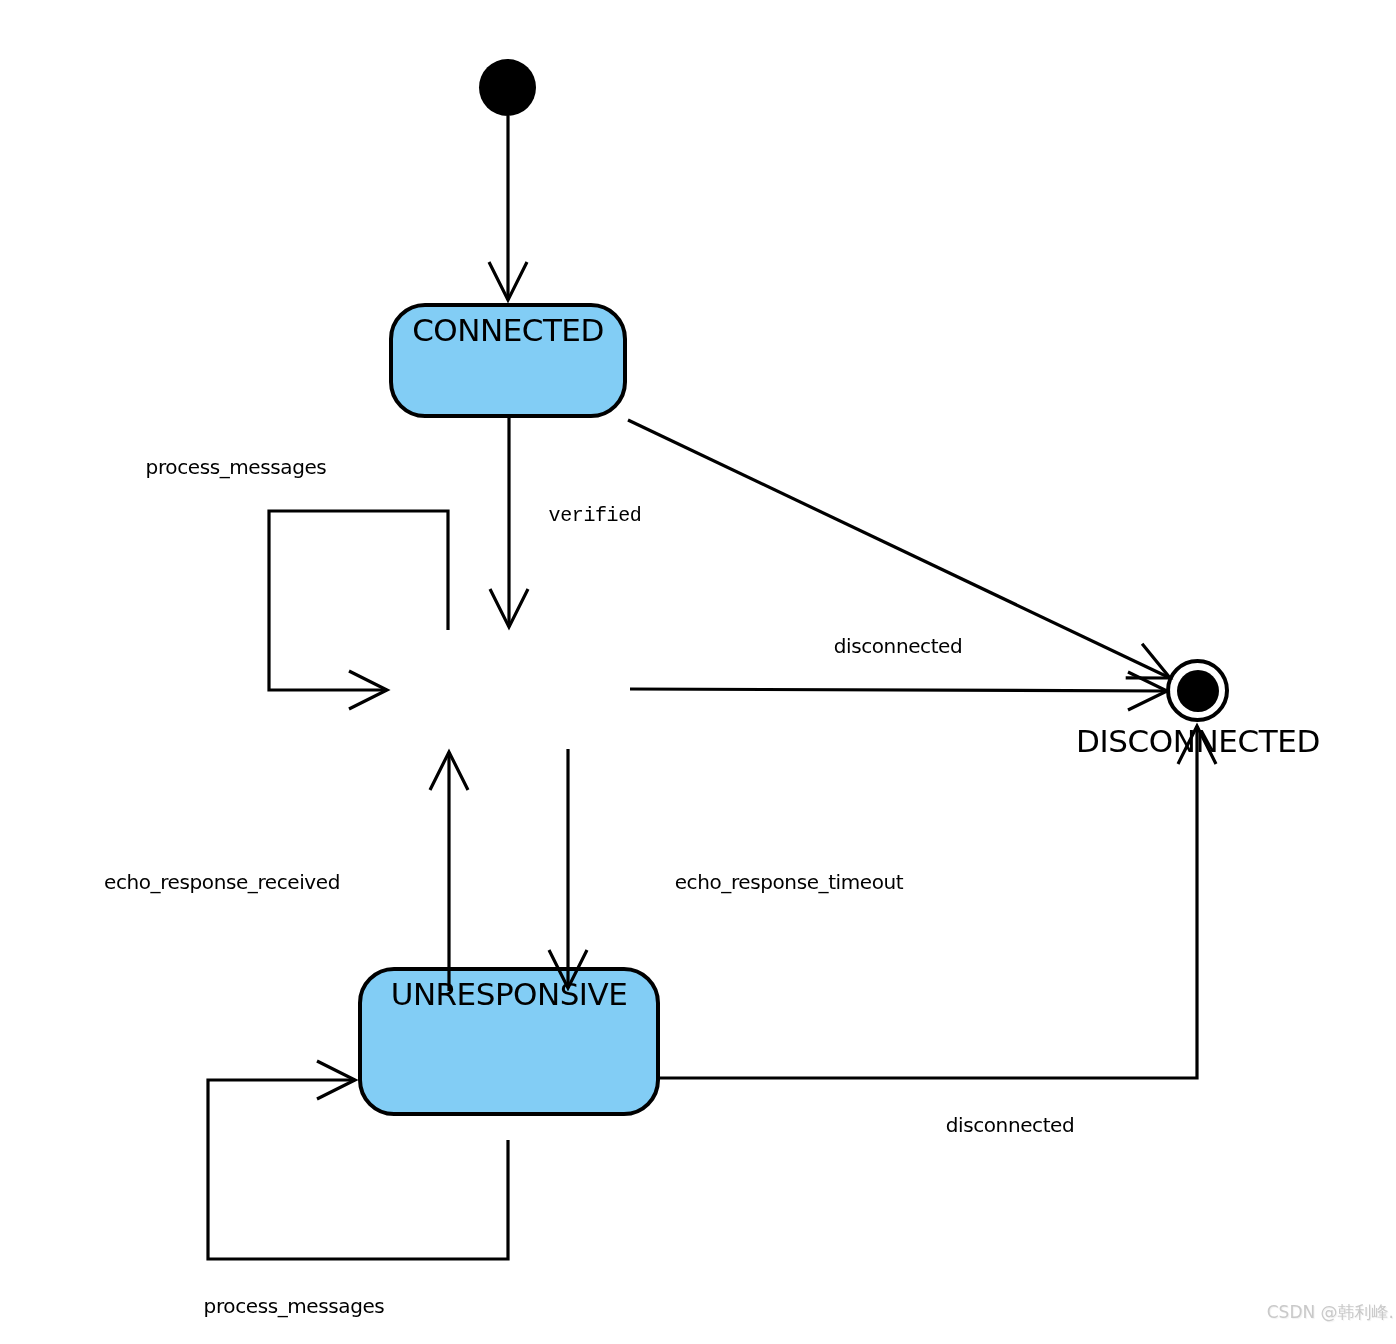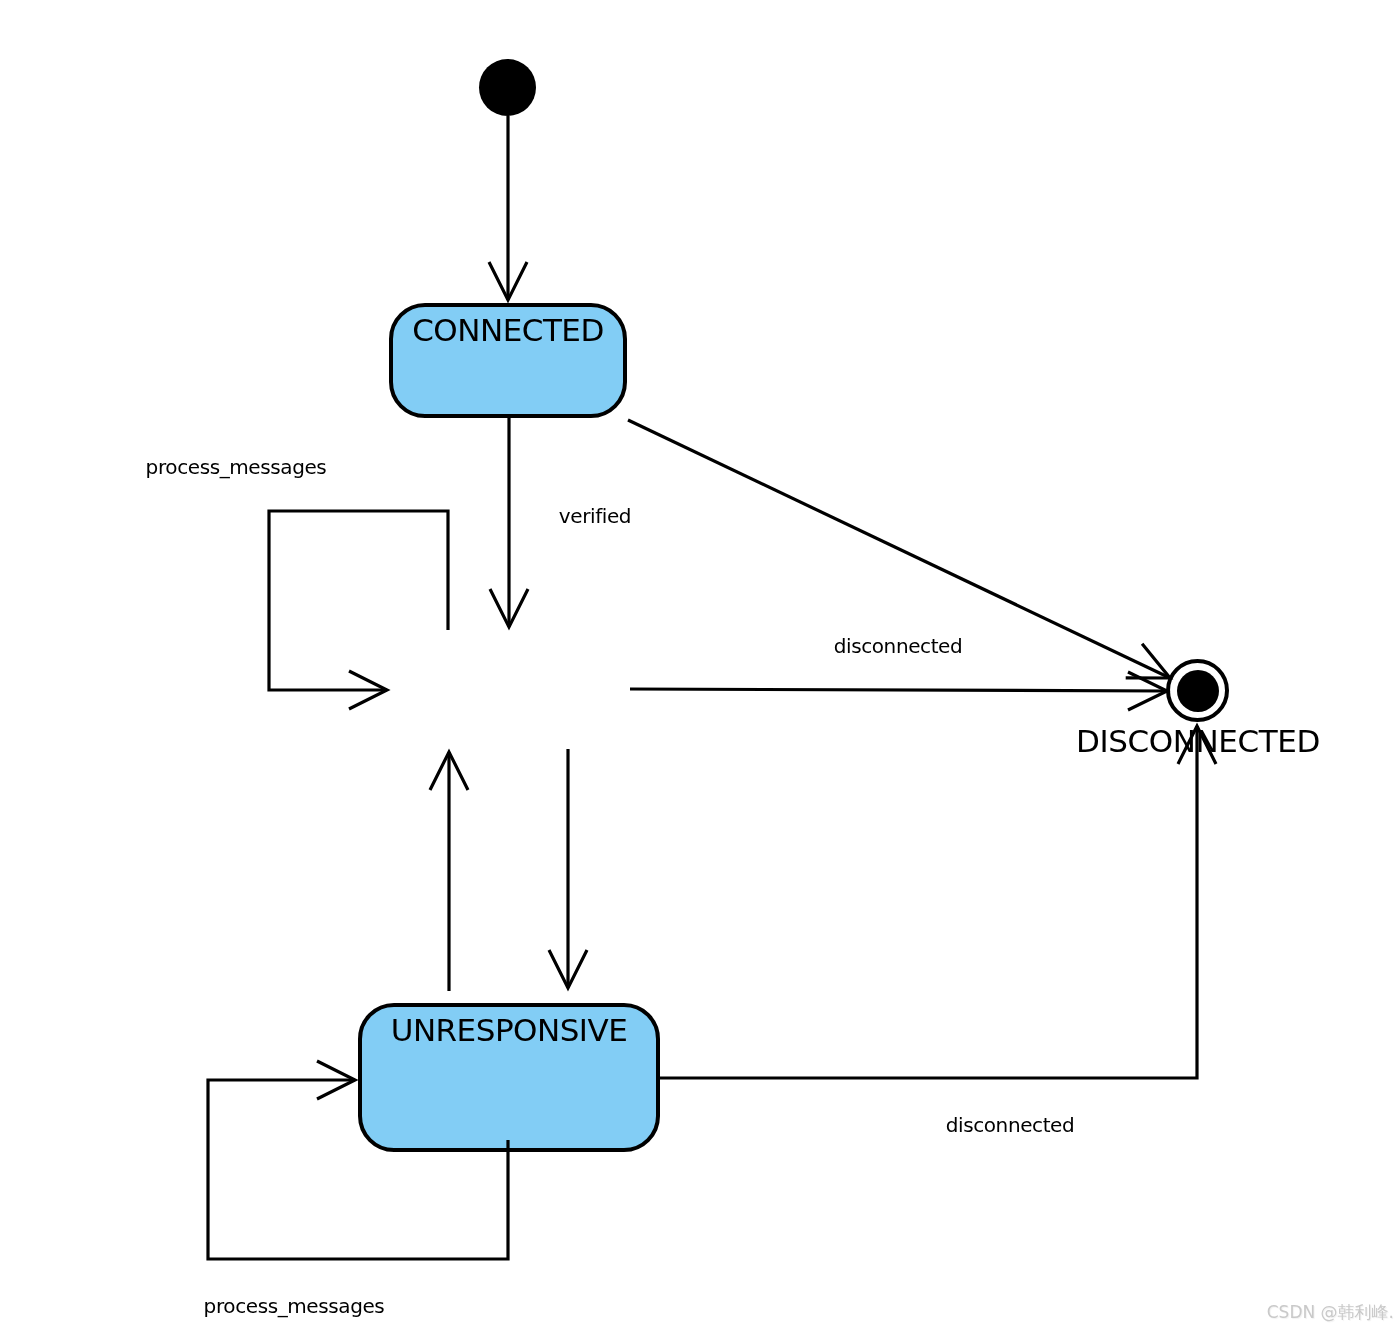--- a/index.html
+++ b/index.html
@@ -41,34 +41,36 @@
 
   <div class="pseudo initial"></div>
   <div class="pseudo final-outer"></div>
   <div class="pseudo final-inner"></div>
 
   <div class="state" style="left:389px; top:303px; width:238px; height:115px;">
     <span class="lbl">CONNECTED</span>
   </div>
 
 
-  <div class="state" style="left:358px; top:1003px; width:302px; height:149px;">
+  <div class="state" style="left:358px; top:967px; width:302px; height:149px;">
     <span class="lbl">UNRESPONSIVE</span>
   </div>
 
   <div class="tlabel final-label" style="left:1198px; top:723px;">DISCONNECTED</div>
 
-  <div class="tlabel" style="left:595px; top:504px;">verified</div>
+  <div class="tlabel" style="left:595px; top:504px;font-family:Liberation Mono, monospace;">verified</div>
 
 
   <div class="tlabel" style="left:236px; top:455px;">process_messages</div>
 
   <div class="tlabel" style="left:898px; top:634px;">disconnected</div>
 
+  <div class="tlabel" style="left:789px; top:870px;">echo_response_timeout</div>
 
+  <div class="tlabel" style="left:222px; top:870px;">echo_response_received</div>
 
   <div class="tlabel" style="left:294px; top:1294px;">process_messages</div>
 
   <div class="tlabel" style="left:1010px; top:1113px;">disconnected</div>
 
   <svg class="connectors" viewBox="0 0 1396 1344">
     <g>
       <path d="M508,116 L508,300"></path>
       <path d="M489,262 L508,300 L527,262"></path>
     </g>

